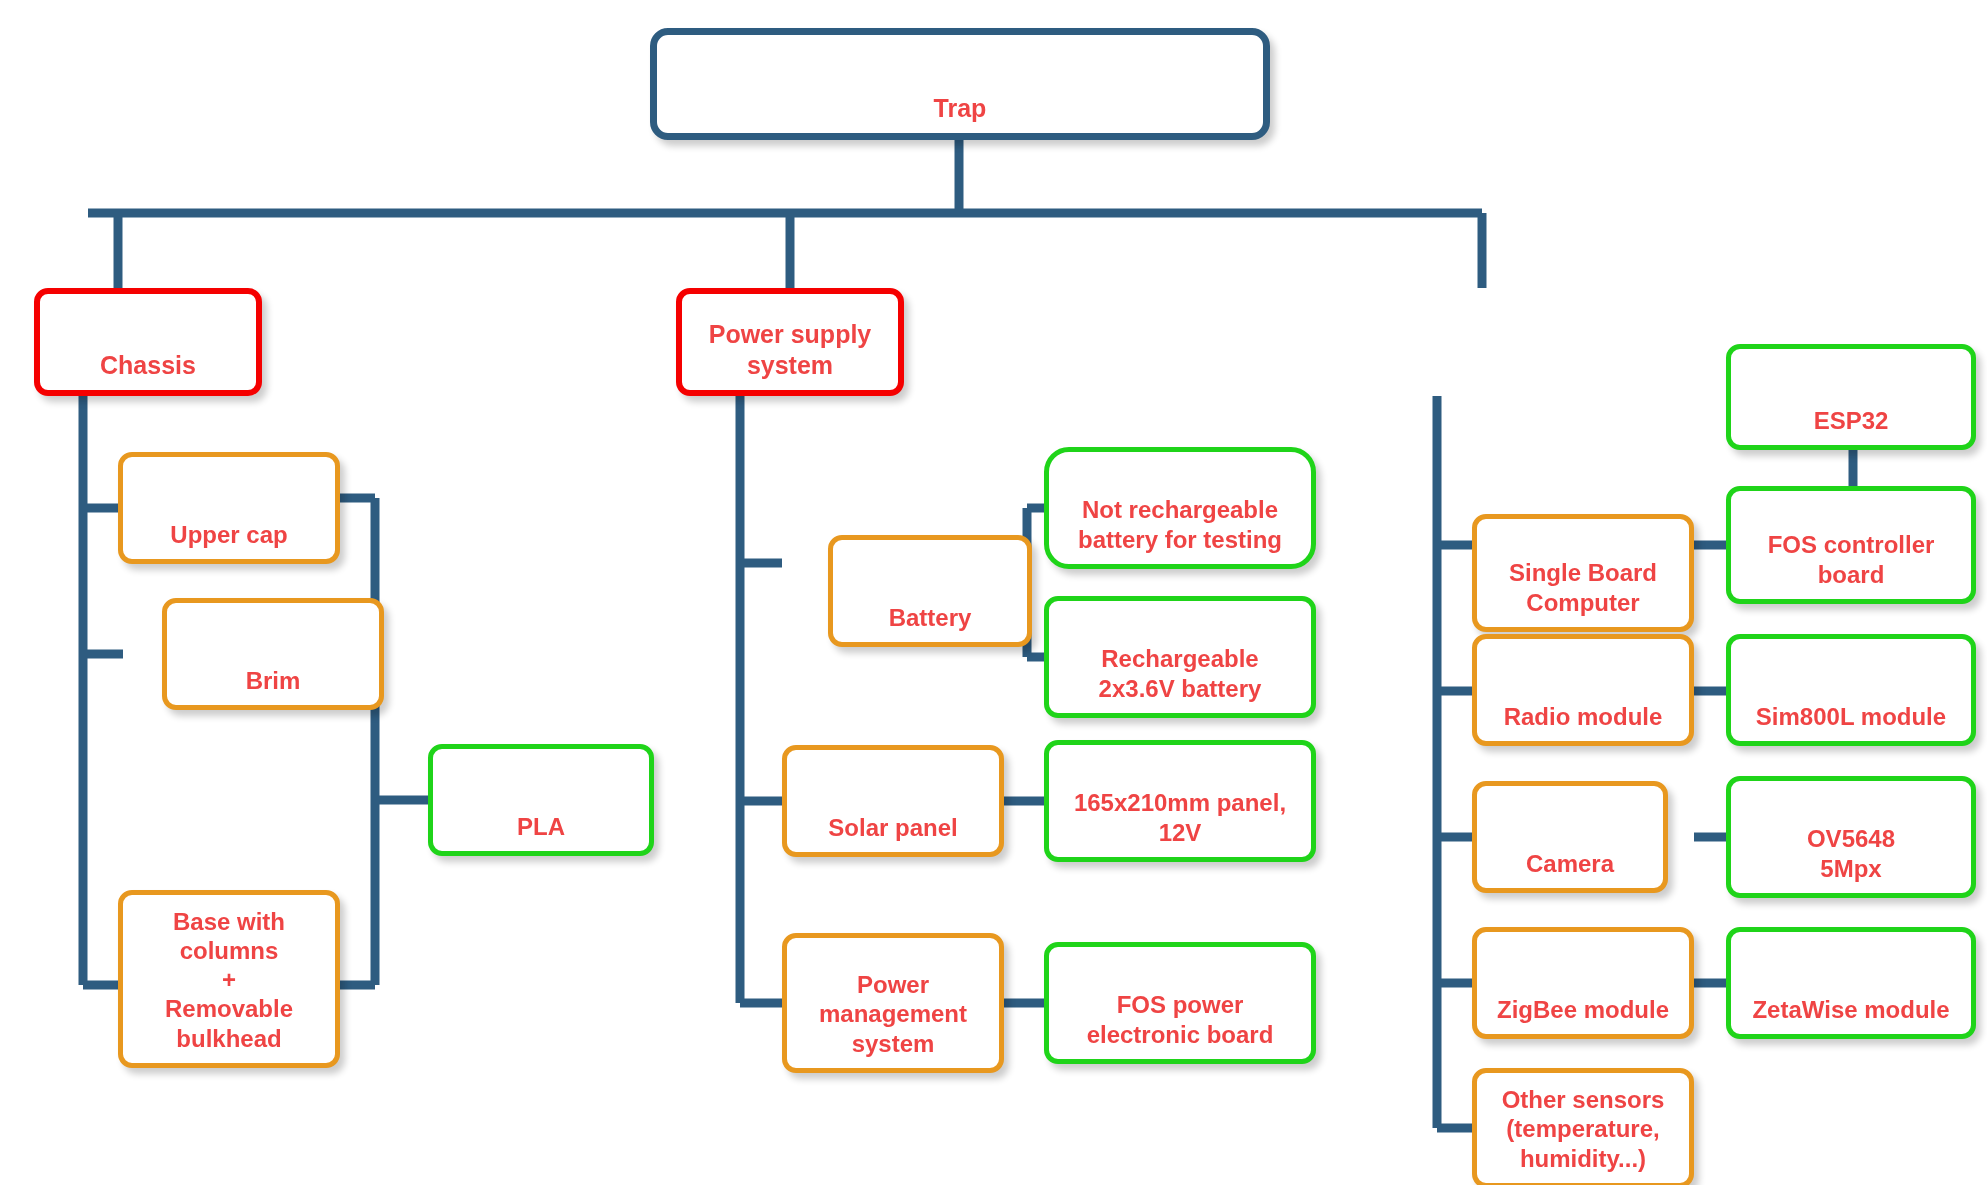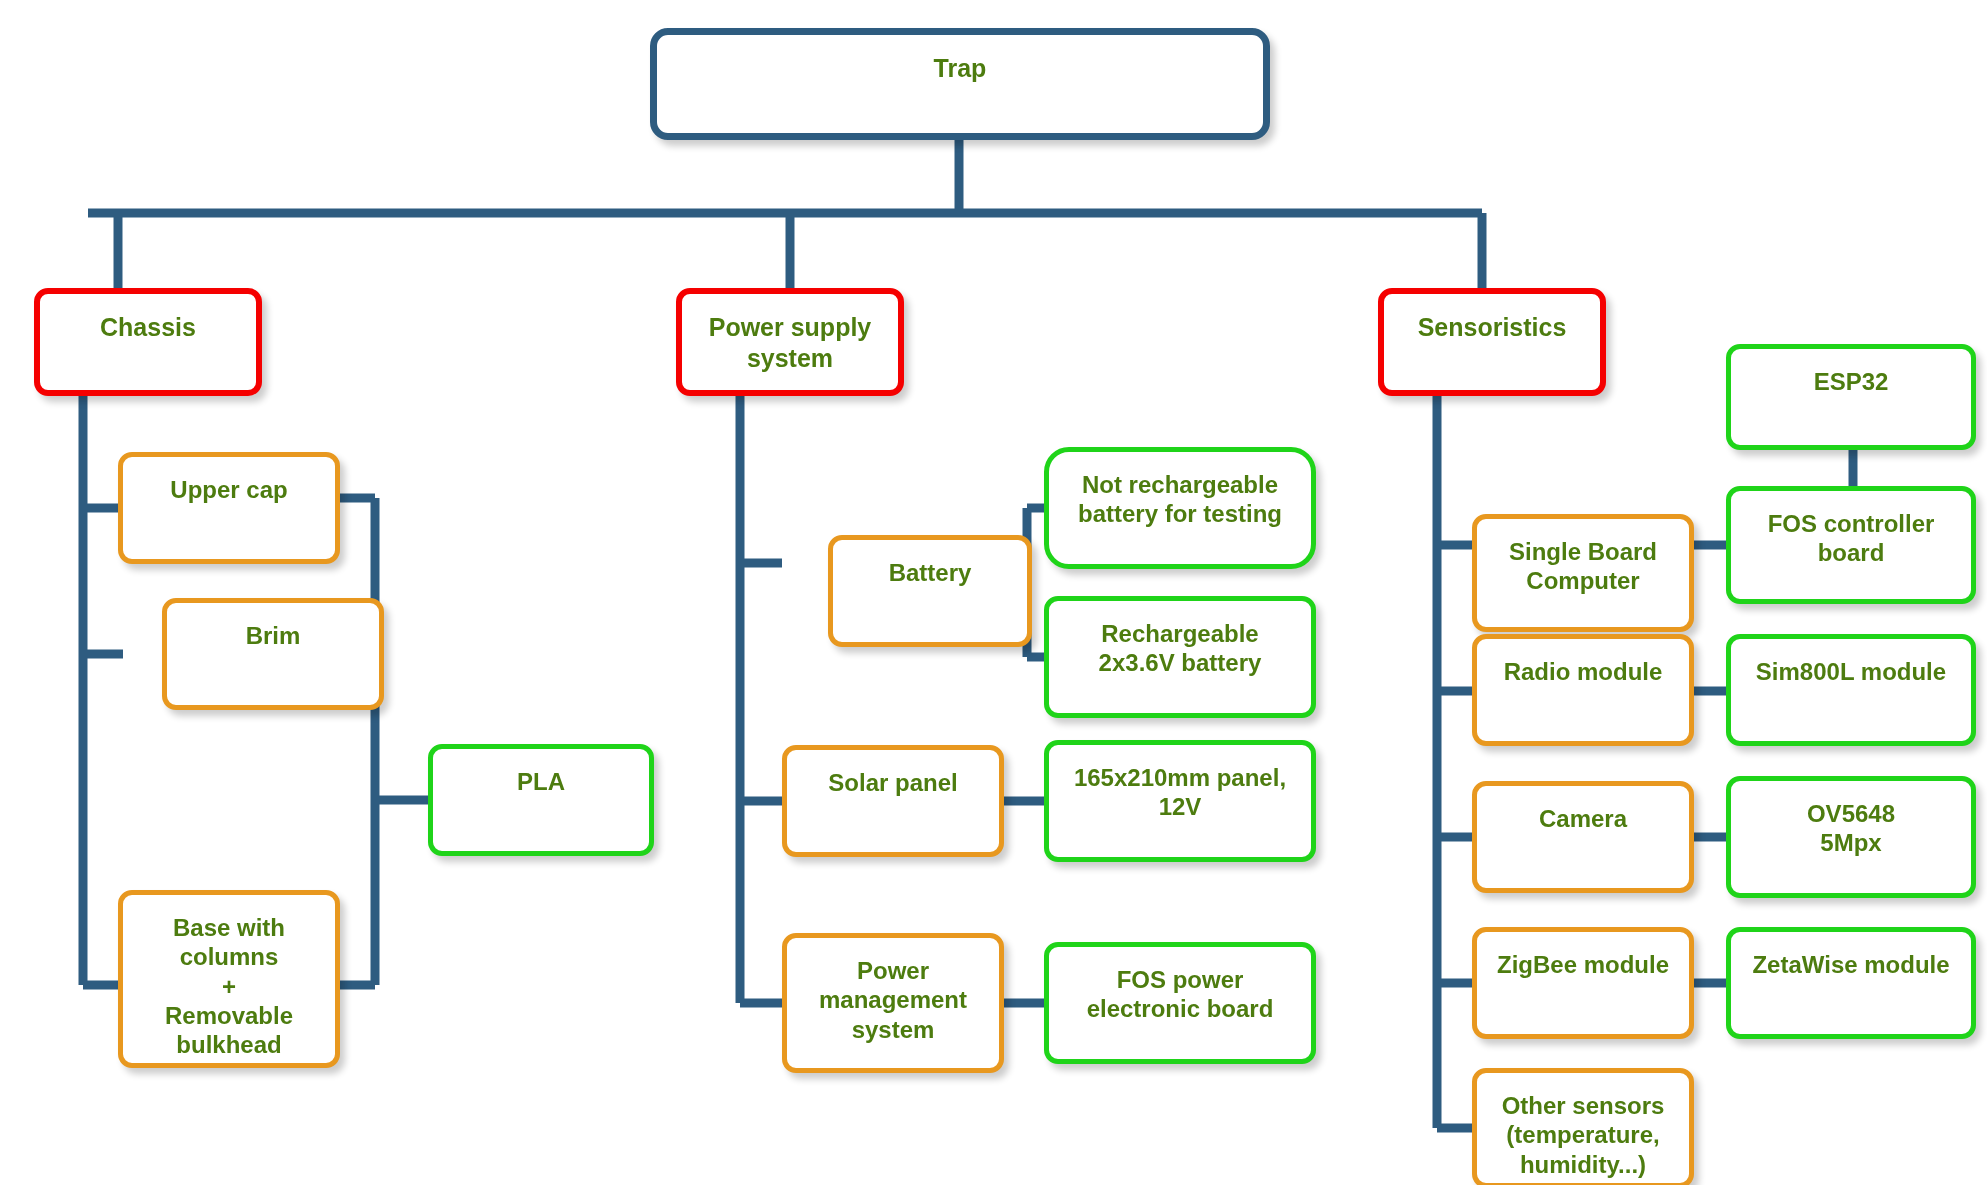--- a/index.html
+++ b/index.html
@@ -25,29 +25,29 @@
     width: 1987px;
     height: 1185px;
   }
   .node {
     position: absolute;
     box-sizing: border-box;
     background: #ffffff;
     border-style: solid;
     border-radius: 14px;
     display: flex;
-    align-items: flex-start;
+    align-items: flex-end;
     justify-content: center;
     text-align: center;
     font-weight: bold;
-    color: #4d7c0f;
+    color: #ef4444;
     line-height: 1.22;
     box-shadow: 5px 6px 7px rgba(0,0,0,0.20);
     z-index: 5;
-    padding: 18px 8px;
+    padding: 10px 8px;
   }
   .node.root {
     border-color: #2e5c80;
     border-width: 7px;
     border-radius: 18px;
     font-size: 25px;
   }
   .node.cat {
     border-color: #f50000;
     border-width: 6px;
@@ -127,23 +127,20 @@
 
   <div class="node cat" style="left:6px; top:288px; width:228px; height:108px;margin-left:28px;">
     <span>Chassis</span>
   </div>
 
   <div class="node cat" style="left:676px; top:288px; width:228px; height:108px;">
     <span>Power supply
 system</span>
   </div>
 
-  <div class="node cat" style="left:1378px; top:288px; width:228px; height:108px;">
-    <span>Sensoristics</span>
-  </div>
 
   <div class="node part" style="left:118px; top:452px; width:222px; height:112px;">
     <span>Upper cap</span>
   </div>
 
   <div class="node part" style="left:118px; top:598px; width:222px; height:112px;margin-left:44px;">
     <span>Brim</span>
   </div>
 
   <div class="node part" style="left:118px; top:890px; width:222px; height:178px;">
@@ -207,21 +204,21 @@
   </div>
 
   <div class="node part" style="left:1472px; top:634px; width:222px; height:112px;">
     <span>Radio module</span>
   </div>
 
   <div class="node impl" style="left:1726px; top:634px; width:250px; height:112px;">
     <span>Sim800L module</span>
   </div>
 
-  <div class="node part" style="left:1472px; top:781px; width:222px; height:112px;">
+  <div class="node part" style="left:1472px; top:781px; width:196px; height:112px;">
     <span>Camera</span>
   </div>
 
   <div class="node impl" style="left:1726px; top:776px; width:250px; height:122px;">
     <span>OV5648
 5Mpx</span>
   </div>
 
   <div class="node part" style="left:1472px; top:927px; width:222px; height:112px;">
     <span>ZigBee module</span>

